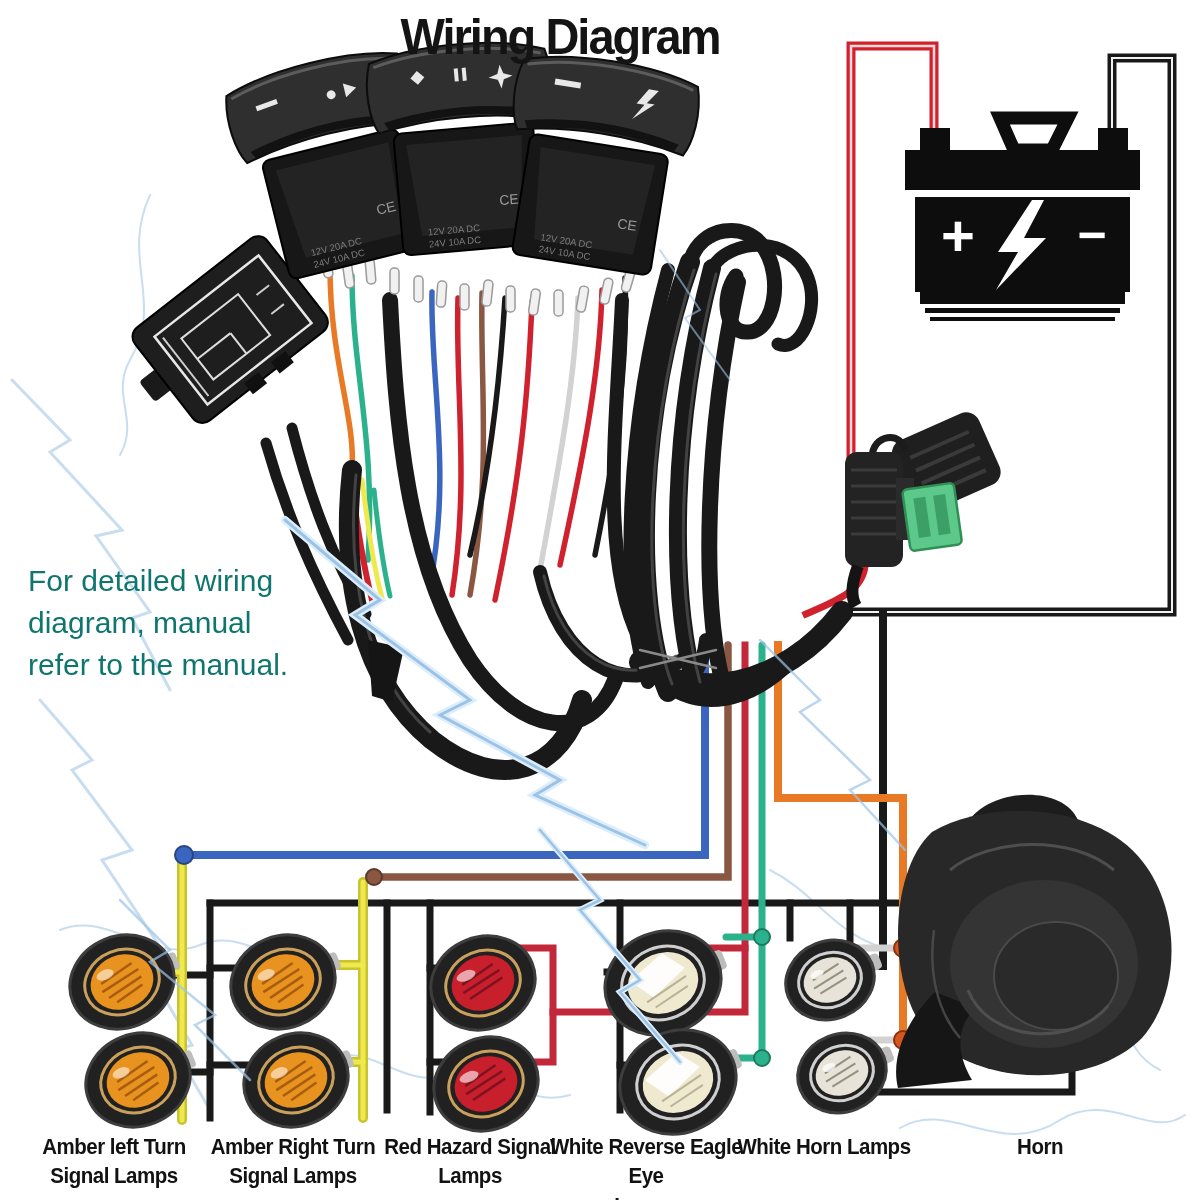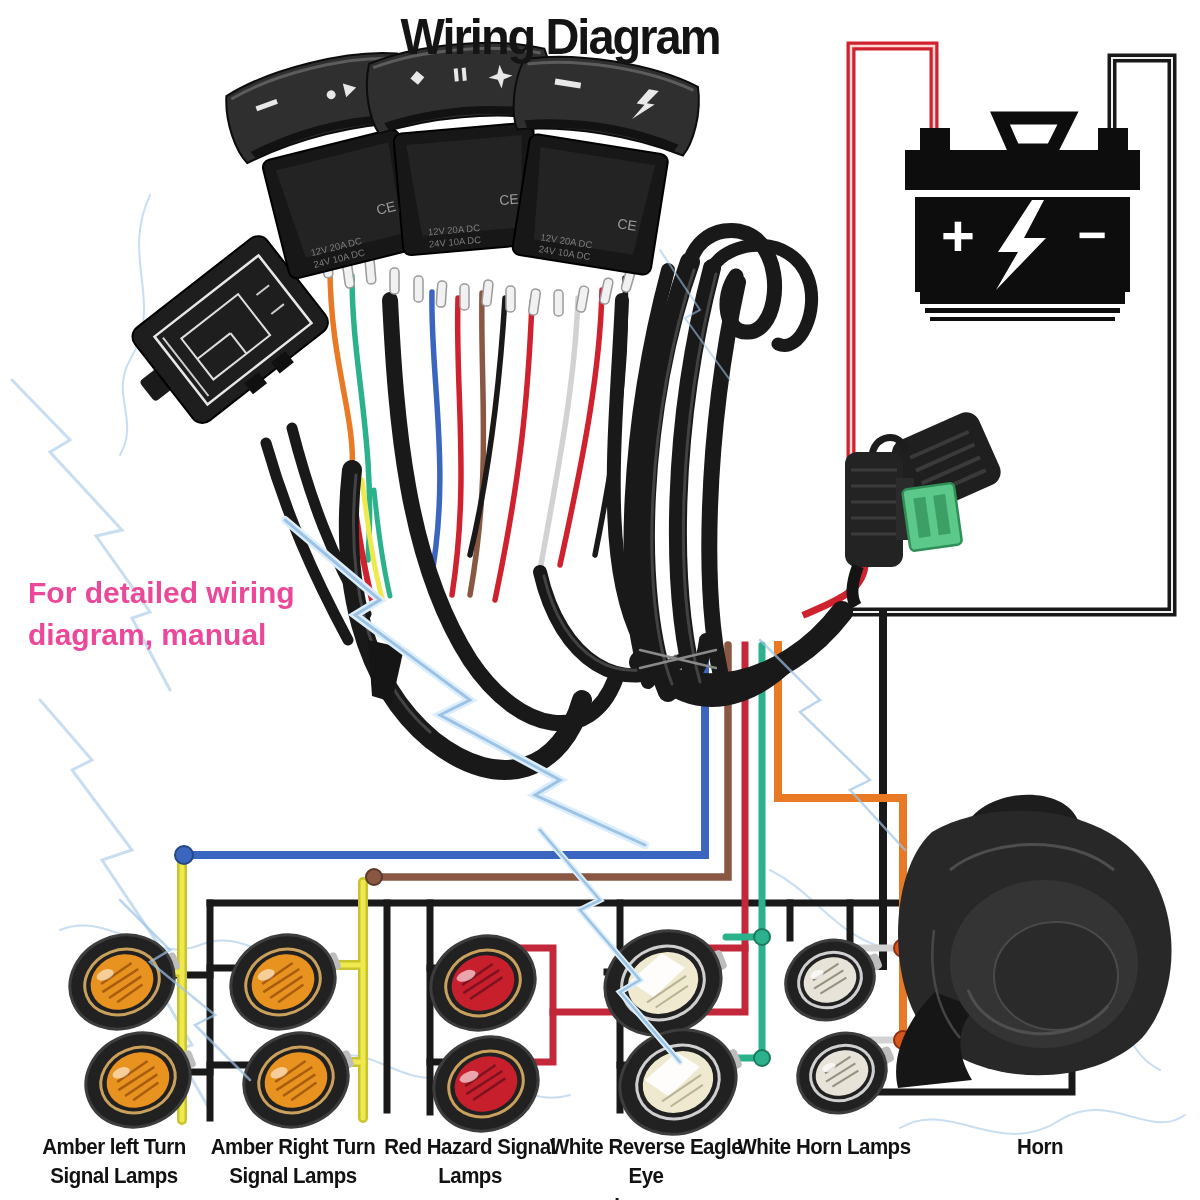--- a/index.html
+++ b/index.html
@@ -2,22 +2,22 @@
 <html><head>
 <meta charset="utf-8">
 <style>
   html,body{margin:0;padding:0;background:#ffffff;}
   .stage{position:relative;width:1200px;height:1200px;background:#ffffff;overflow:hidden;
          font-family:"Liberation Sans",sans-serif;color:#111;}
   .stage svg{position:absolute;left:0;top:0;}
   .title{position:absolute;left:300px;top:6px;width:520px;text-align:center;
          font-size:47px;font-weight:bold;letter-spacing:-2px;color:#141414;
          transform:scaleY(1.08);transform-origin:top center;white-space:nowrap;}
-  .note{position:absolute;left:28px;top:560px;width:340px;font-size:30px;font-weight:bold;
-        color:#ec4899;line-height:42px;letter-spacing:0px;margin-top:12px;}
+  .note{position:absolute;left:28px;top:560px;width:340px;font-size:30px;font-weight:normal;
+        color:#0f766e;line-height:42px;letter-spacing:0px;}
   .lamp-label{position:absolute;top:1132px;font-size:20.5px;font-weight:bold;line-height:28px;
         text-align:center;color:#121212;letter-spacing:-0.5px;transform:scaleY(1.05);transform-origin:top center;}
   .ll-1{left:24px;width:180px;}
   .ll-2{left:203px;width:180px;}
   .ll-3{left:380px;width:180px;}
   .ll-4{left:541px;width:210px;}
   .ll-5{left:734px;width:180px;}
   .ll-6{left:980px;width:120px;}
 </style>
 </head>
@@ -438,20 +438,21 @@
     <path stroke-width="2.5" opacity="0.7" d="M760 640 L820 700 L800 712 L870 780 L850 790 L905 850" stroke="#9cc3e5"></path>
     <path stroke-width="2" opacity="0.6" d="M660 250 L700 310 L685 318 L730 380" stroke="#9cc3e5"></path>
   </g>
 </svg>
 
   <div class="title">Wiring Diagram</div>
 
   <div class="note">
     <div>For detailed wiring</div>
     <div>diagram, manual</div>
+    <div>refer to the manual.</div>
   </div>
 
   <div class="lamp-label ll-1">
     <div>Amber left Turn</div>
     <div>Signal Lamps</div>
   </div>
   <div class="lamp-label ll-2">
     <div>Amber Right Turn</div>
     <div>Signal Lamps</div>
   </div>

